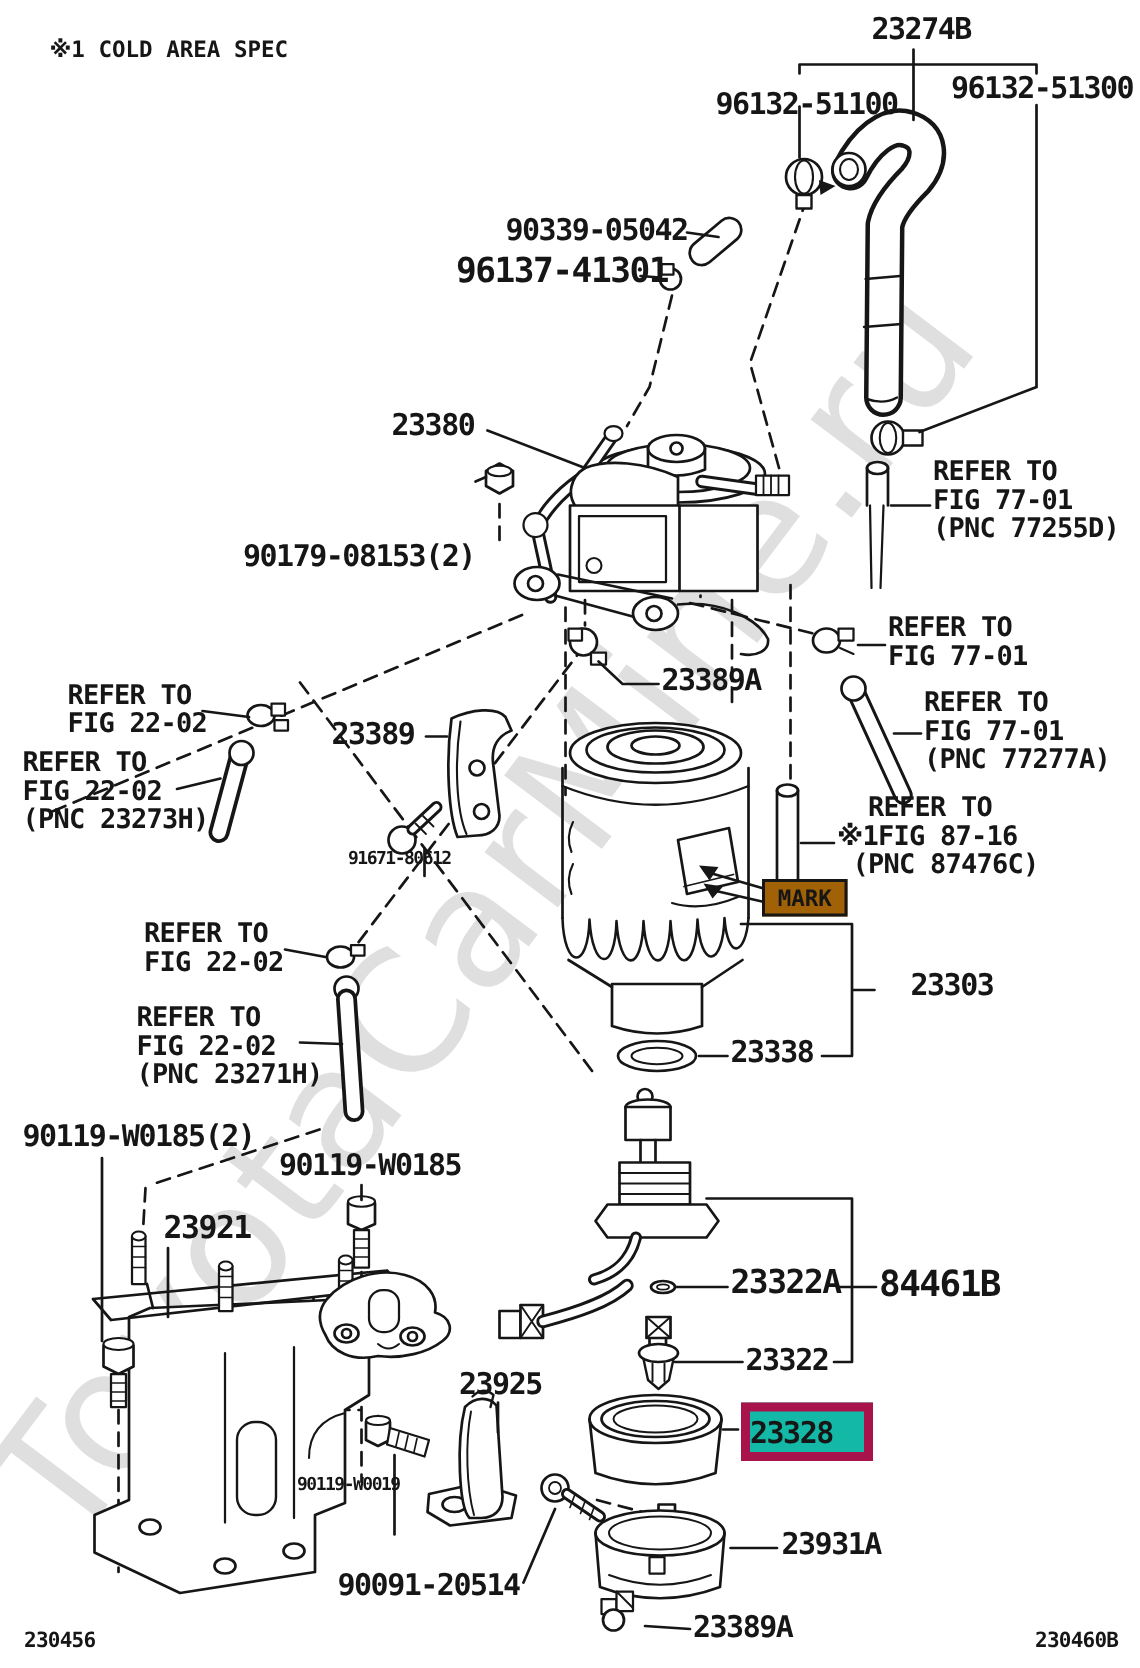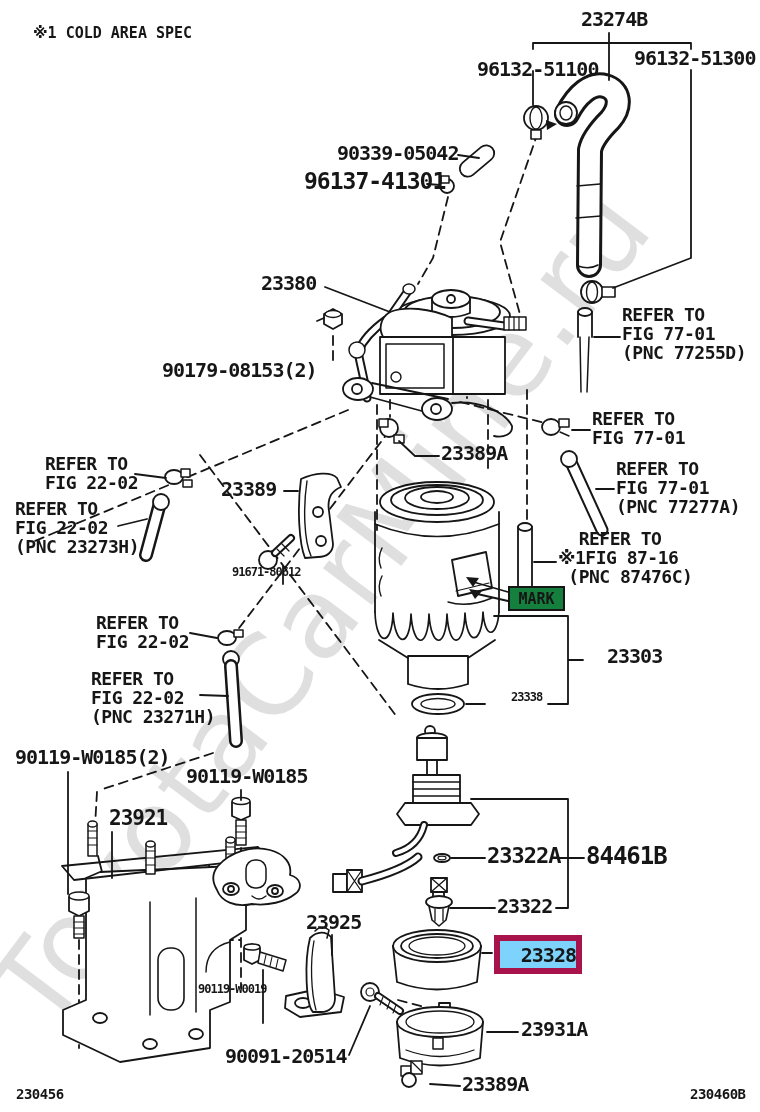--- a/index.html
+++ b/index.html
@@ -4,24 +4,24 @@
 <title>Parts Diagram</title>
 <style>
   html,body{margin:0;padding:0}
   #stage{position:relative;width:760px;height:1112px;background:#ffffff;overflow:hidden;
          font-family:"DejaVu Sans Mono","DejaVu Sans",monospace;color:#161616}
   #art{position:absolute;left:0;top:0}
   .label{position:absolute;font-weight:bold;letter-spacing:-1px;line-height:1.06;white-space:pre}
   .label.refer{letter-spacing:-0.5px}
   #spec-note{position:absolute;left:33px;top:24px;font-size:15px;font-weight:bold}
   #mark-box{position:absolute;left:508px;top:586px;width:57px;height:25px;border:2px solid #161616;
-            background:#15803d;display:flex;align-items:center;justify-content:center;
+            background:#a16207;display:flex;align-items:center;justify-content:center;
             font-size:15px;font-weight:bold;box-sizing:border-box}
   #hl-box{position:absolute;left:494px;top:935px;width:88px;height:39px;border:6px solid #A8134B;
-          background:#7dd3fc;display:flex;align-items:center;justify-content:flex-end;
+          background:#14b8a6;display:flex;align-items:center;justify-content:flex-start;
           font-size:20px;font-weight:bold;letter-spacing:-1px;box-sizing:border-box}
   .footer{position:absolute;top:1086px;font-size:14px;letter-spacing:-0.5px;font-weight:bold}
   #footer-left{left:16px}
   #footer-right{left:690px}
 </style>
 </head>
 <body>
 
 <div id="stage">
 
@@ -314,21 +314,21 @@
       <div class="label refer" style="left: 592px; top: 409px; font-size: 18px;"><div>REFER TO</div><div>FIG 77-01</div></div>
       <div class="label" style="left: 441px; top: 443px; font-size: 20px;"><div>23389A</div></div>
       <div class="label refer" style="left: 45px; top: 454px; font-size: 18px;"><div>REFER TO</div><div>FIG 22-02</div></div>
       <div class="label" style="left: 221px; top: 479px; font-size: 20px;"><div>23389</div></div>
       <div class="label refer" style="left: 15px; top: 499px; font-size: 18px;"><div>REFER TO</div><div>FIG 22-02</div><div>(PNC 23273H)</div></div>
       <div class="label refer" style="left: 616px; top: 459px; font-size: 18px;"><div>REFER TO</div><div>FIG 77-01</div><div>(PNC 77277A)</div></div>
       <div class="label refer" style="left: 558px; top: 529px; font-size: 18px;"><div>  REFER TO</div><div>※1FIG 87-16</div><div> (PNC 87476C)</div></div>
       <div class="label" style="left: 232px; top: 566px; font-size: 12px;"><div>91671-80612</div></div>
       <div class="label refer" style="left: 96px; top: 613px; font-size: 18px;"><div>REFER TO</div><div>FIG 22-02</div></div>
       <div class="label" style="left: 607px; top: 646px; font-size: 20px;"><div>23303</div></div>
-      <div class="label" style="left: 487px; top: 691px; font-size: 12px; margin-left: 24px;"><div>23338</div></div>
+      <div class="label" style="left: 487px; top: 691px; font-size: 20px;"><div>23338</div></div>
       <div class="label refer" style="left: 91px; top: 669px; font-size: 18px;"><div>REFER TO</div><div>FIG 22-02</div><div>(PNC 23271H)</div></div>
       <div class="label" style="left: 15px; top: 747px; font-size: 20px;"><div>90119-W0185(2)</div></div>
       <div class="label" style="left: 186px; top: 766px; font-size: 20px; text-align: center;"><div>90119-W0185</div></div>
       <div class="label" style="left: 109px; top: 807px; font-size: 21px;"><div>23921</div></div>
       <div class="label" style="left: 487px; top: 844px; font-size: 22px;"><div>23322A</div></div>
       <div class="label" style="left: 586px; top: 844px; font-size: 24px;"><div>84461B</div></div>
       <div class="label" style="left: 497px; top: 896px; font-size: 20px;"><div>23322</div></div>
       <div class="label" style="left: 306px; top: 912px; font-size: 20px;"><div>23925</div></div>
       <div class="label" style="left: 521px; top: 1019px; font-size: 20px;"><div>23931A</div></div>
       <div class="label" style="left: 198px; top: 983px; font-size: 12px;"><div>90119-W0019</div></div>

